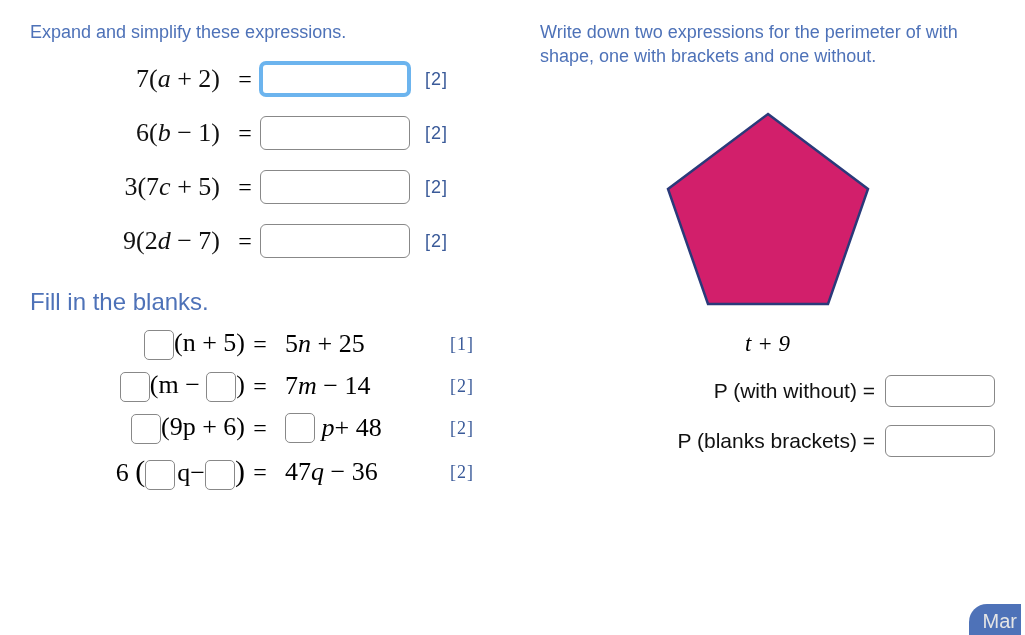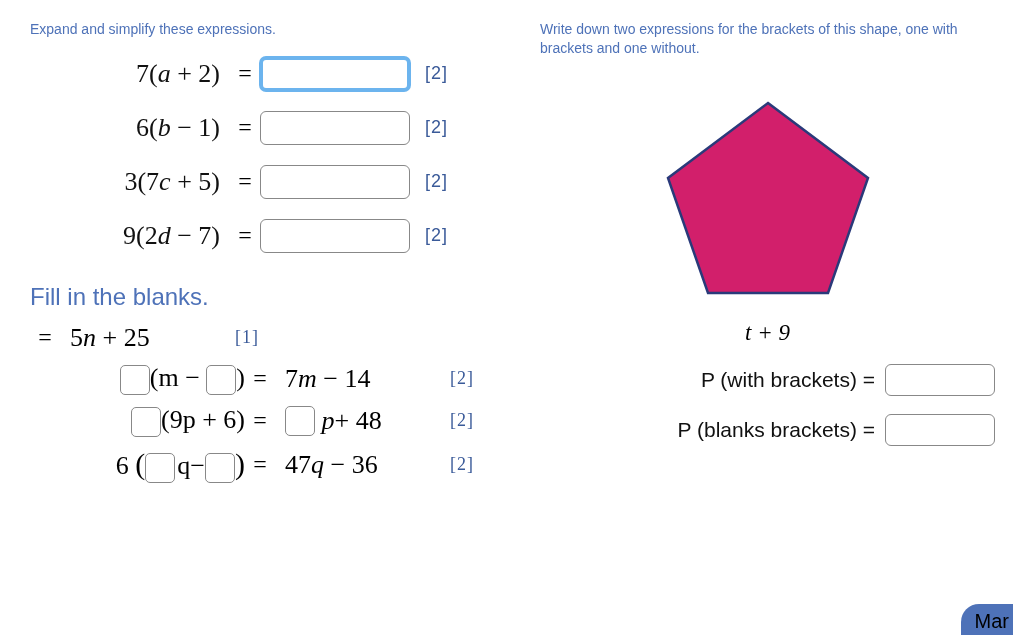--- a/index.html
+++ b/index.html
@@ -18,21 +18,21 @@
     width: 100%;
     height: 100%;
   }
   .left-col, .right-col {
     padding: 20px 30px 20px 30px;
   }
   .left-col { width: 530px; }
   .right-col { flex: 1; padding-left: 10px; }
   .heading {
     color: #4e72b8;
-    font-size: 14px;
+    font-size: 18px;
     line-height: 1.35;
     margin-bottom: 12px;
   }
   .eq-row {
     display: flex;
     align-items: center;
     margin: 8px 0;
     height: 46px;
   }
   .eq-left {
@@ -132,24 +132,24 @@
     border: 1px solid #888;
     border-radius: 6px;
     height: 32px;
     width: 110px;
     background: #fff;
     font-size: 18px;
     padding: 2px 4px;
   }
   .mark-tab {
     position: absolute;
-    right: 12px;
+    right: 4px;
     bottom: 0;
     background: #4e72b8;
-    color: #000000;
+    color: #e5e5e5;
     padding: 6px 4px 2px 14px;
     border-top-left-radius: 18px;
     font-size: 20px;
   }
 </style>
 </head>
 <body>
 
 <div class="container">
 
@@ -188,20 +188,23 @@
         <span>9</span><span>(</span><span>2</span><span class="it">d</span> <span>−</span> <span>7</span><span>)</span>
       </div>
       <div class="eq-eq">=</div>
       <input class="ans-box" style="">
       <span class="marks">[2]</span>
     </div>
 
     <div class="sec2-heading">Fill in the blanks.</div>
 
     <div class="blank-row">
+      <div class="blank-left">
+        <input class="mini-box" style=""><span>(</span><span class="it">n</span> <span>+</span> <span>5</span><span>)</span>
+      </div>
       <div class="eq-eq">=</div>
       <div class="blank-right">
           <span>5</span>
           <span class="it">n</span>
           <span>&nbsp;+ 25</span>
         </div>
       <span class="marks">[1]</span>
     </div>
 
     <div class="blank-row">
@@ -235,33 +238,33 @@
           <span>47</span>
           <span class="it">q</span>
           <span>&nbsp;− 36</span>
         </div>
       <span class="marks">[2]</span>
     </div>
 
   </div>
 
   <div class="right-col">
-    <div class="heading">Write down two expressions for the brackets of this shape, one with brackets and one without.</div>
+    <div class="heading">Write down two expressions for the perimeter of with shape, one with brackets and one without.</div>
 
     <div class="pent-wrap">
       <svg width="230" height="220">
         <polygon points="115,15 215,90 175,205 55,205 15,90" fill="#d21f6b" stroke="#2a3a7a" stroke-width="2.5"></polygon>
       </svg>
       <div class="pent-label">
         <span class="it">t</span><span> + 9</span>
       </div>
     </div>
 
     <div class="perim-row">
-      <span class="perim-label">P (with brackets) =</span>
+      <span class="perim-label">P (with without) =</span>
       <input class="perim-box" style="">
     </div>
     <div class="perim-row">
       <span class="perim-label">P (blanks brackets) =</span>
       <input class="perim-box" style="">
     </div>
   </div>
 </div>
 
 <div class="mark-tab">Mar</div>

